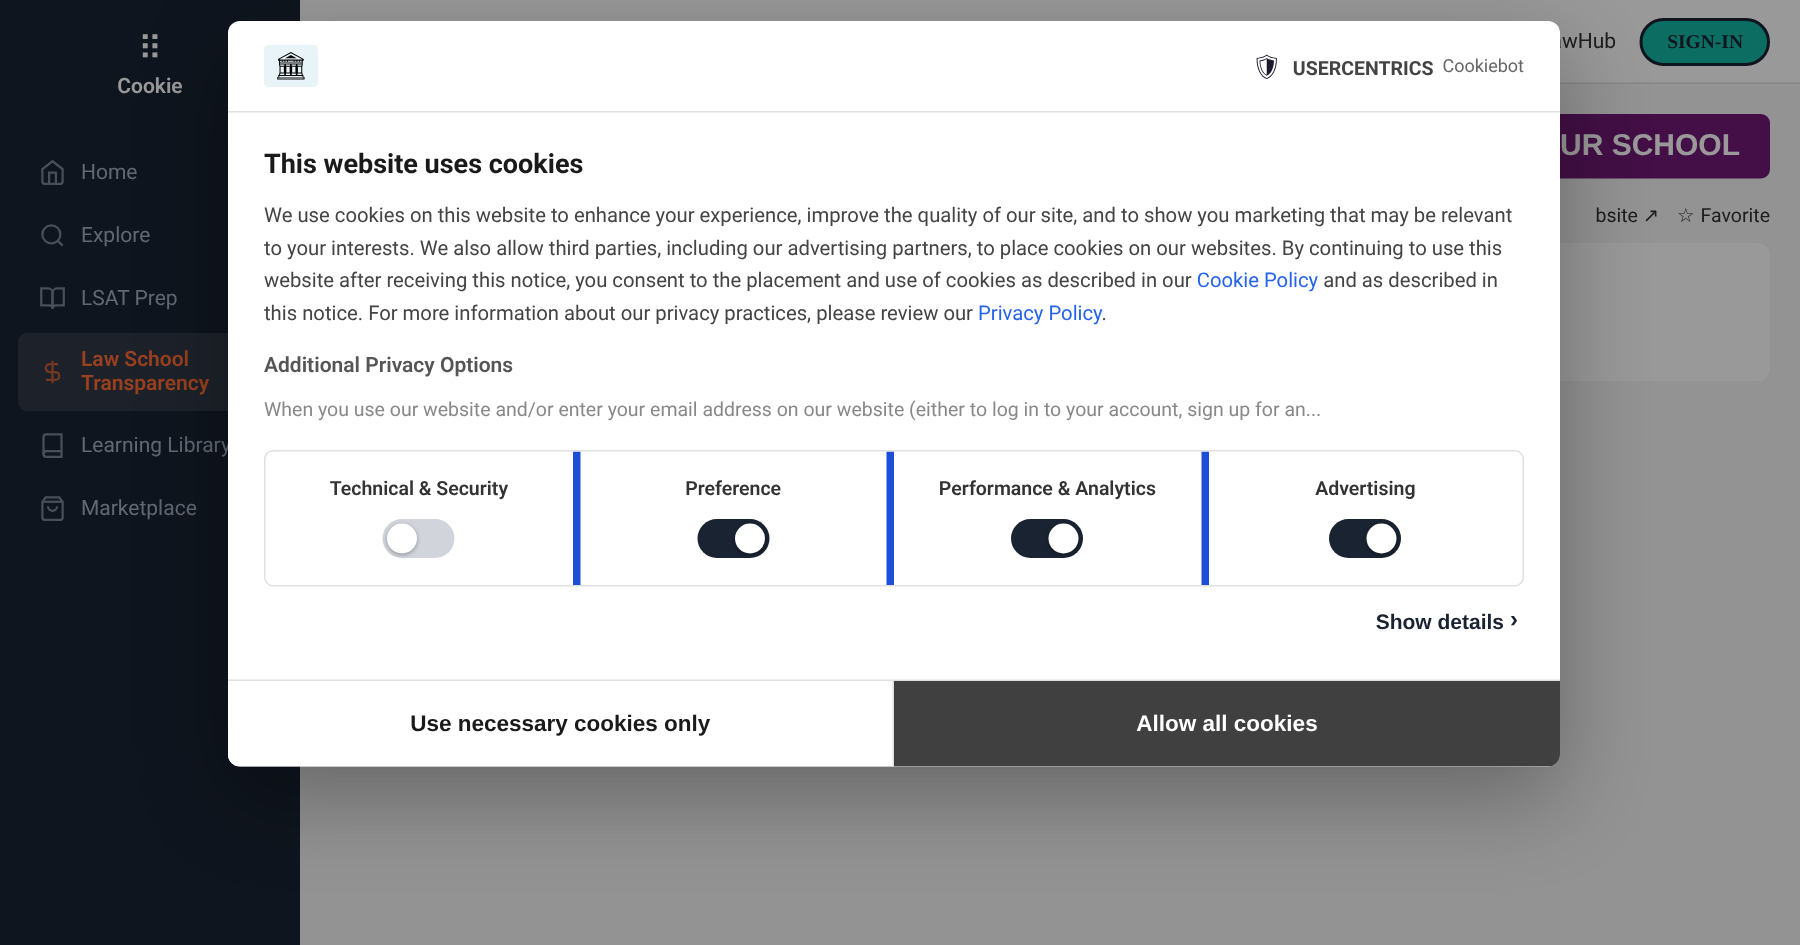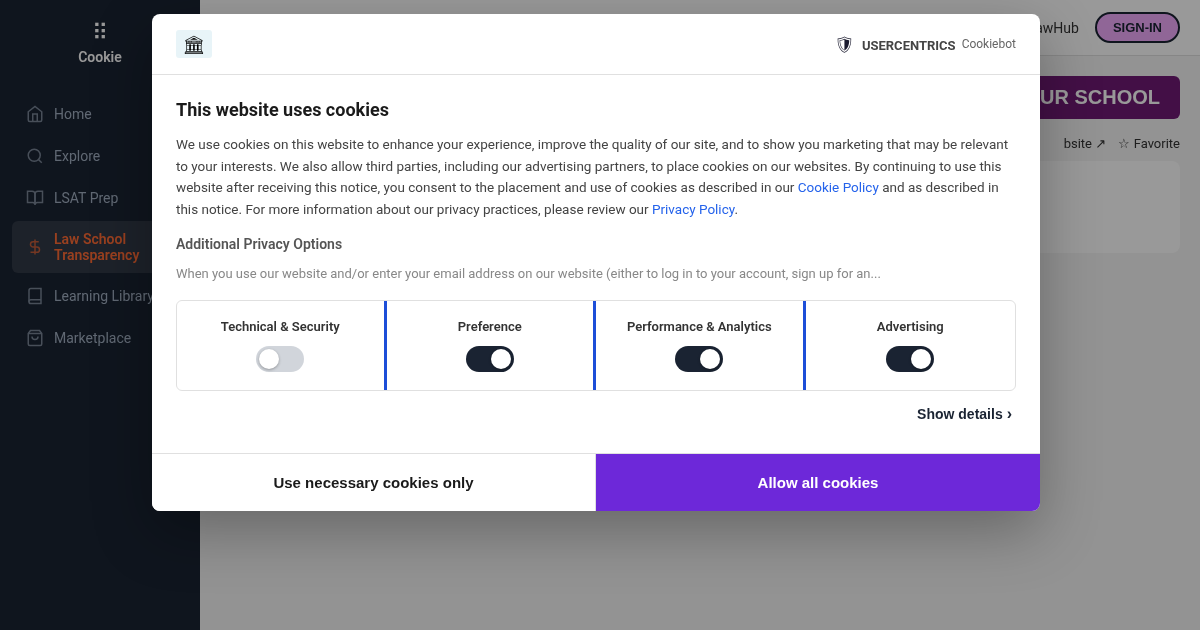--- a/index.html
+++ b/index.html
@@ -104,22 +104,23 @@
       color: #333;
     }
 
     .sign-in-btn {
       border: 2px solid #1a2332;
       border-radius: 20px;
       padding: 6px 16px;
       font-size: 13px;
       font-weight: 600;
       color: #1a2332;
-      background: #f0abfc;
-      cursor: pointer;
+      background: #14b8a6;
+      cursor: pointer;
+      font-family: Liberation Serif, serif;
     }
 
     .school-content {
       padding: 20px;
     }
 
     .add-school-btn {
       background: #701a75;
       color: white;
       border: none;
@@ -306,21 +307,21 @@
       border-radius: 6px;
       overflow: hidden;
     }
 
     .toggle-section {
       padding: 18px 16px;
       display: flex;
       flex-direction: column;
       align-items: center;
       gap: 12px;
-      border-right: 3px solid #1d4ed8;
+      border-right: 5px solid #1d4ed8;
     }
 
     .toggle-section:last-child {
       border-right: none;
     }
 
     .toggle-label {
       font-size: 13px;
       font-weight: 600;
       color: #333;
@@ -399,21 +400,21 @@
       border-right: 1px solid #e0e0e0;
       font-size: 15px;
       font-weight: 600;
       color: #1a1a1a;
       cursor: pointer;
       text-align: center;
     }
 
     .btn-allow-all {
       padding: 20px;
-      background: #6d28d9;
+      background: #404040;
       border: none;
       font-size: 15px;
       font-weight: 600;
       color: white;
       cursor: pointer;
       text-align: center;
     }
   </style>
 </head>
 <body>

